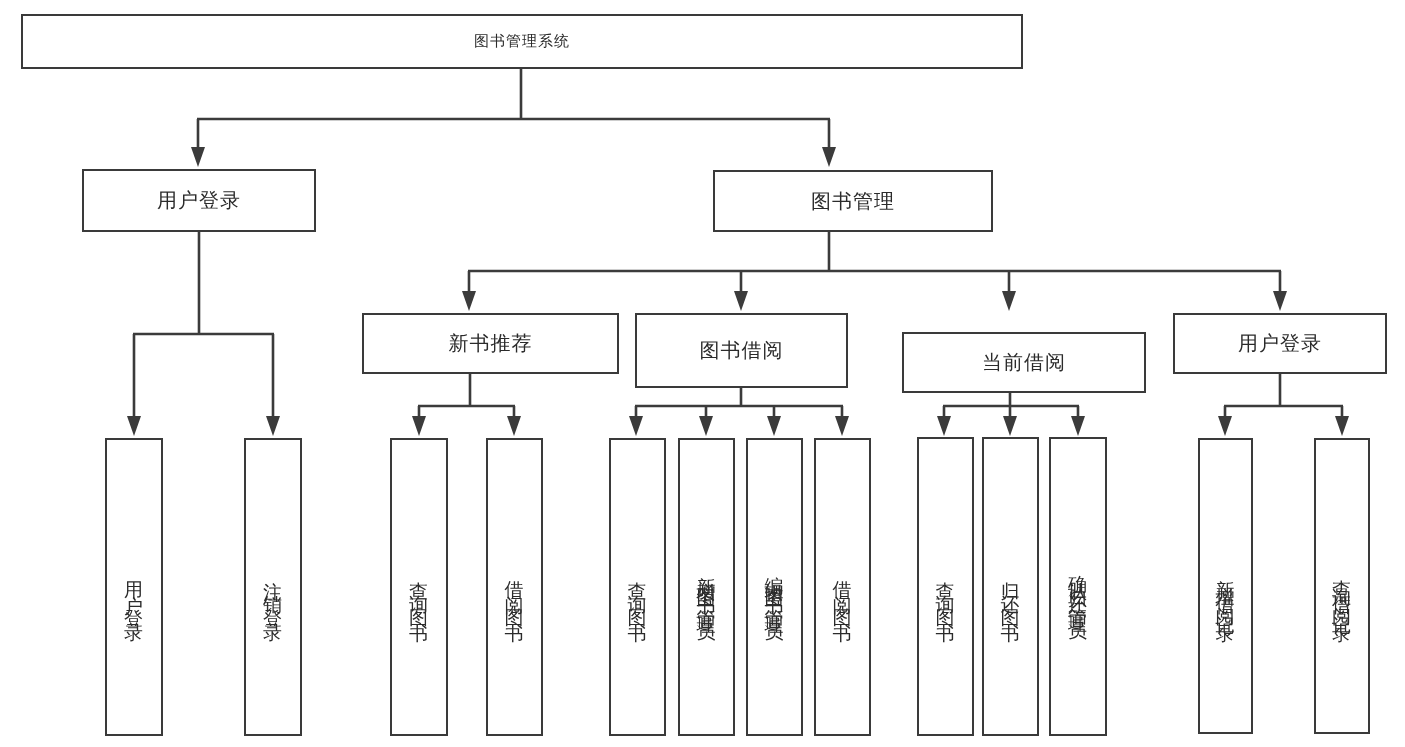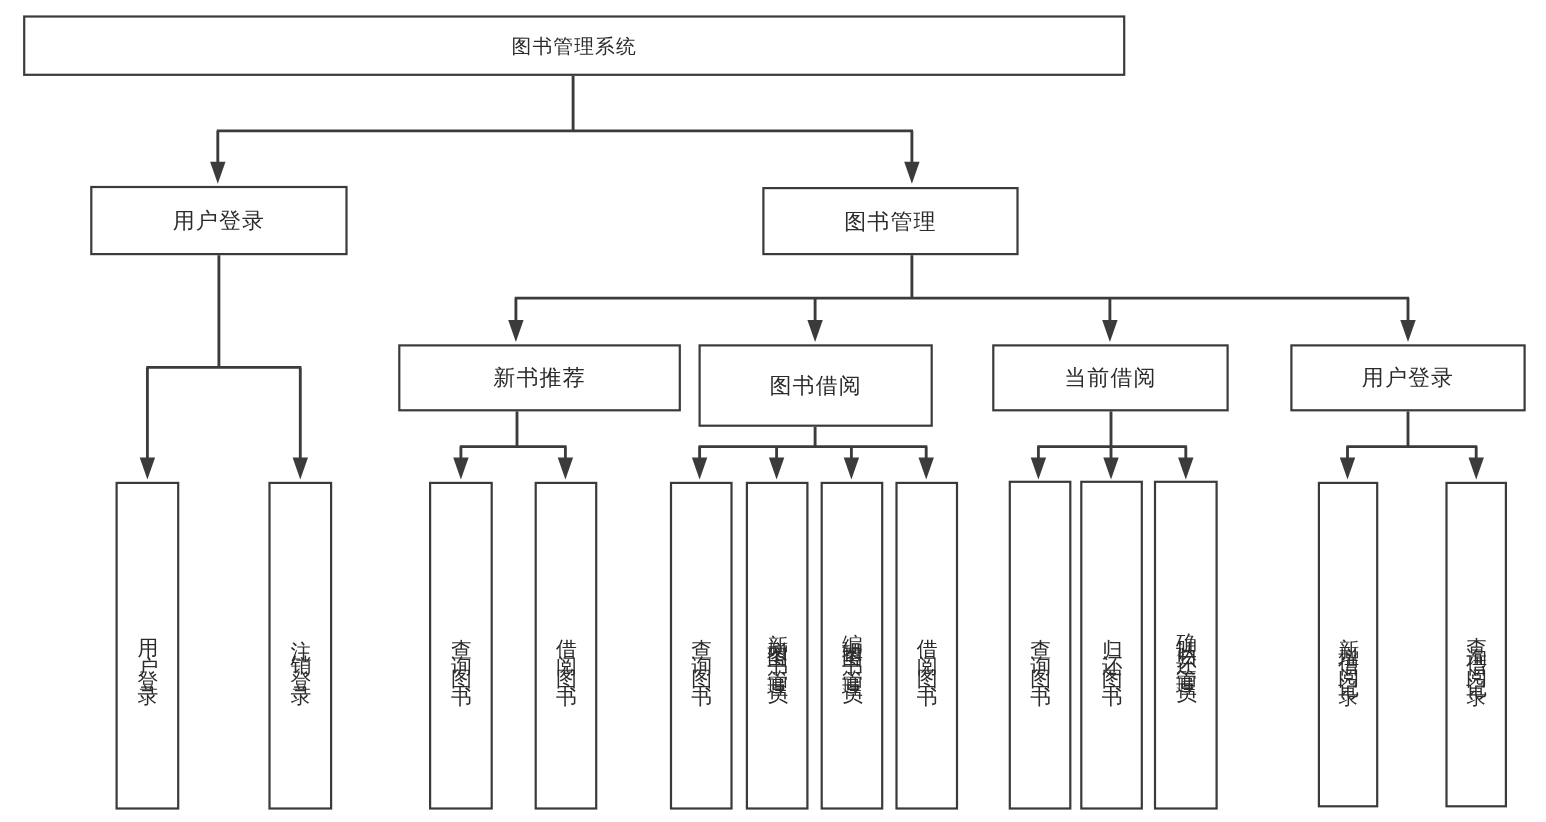--- a/index.html
+++ b/index.html
@@ -46,21 +46,21 @@
     display: flex;
     align-items: center;
     justify-content: center;
     color: var(--text);
   }
   .h-box .label {
     font-size: 20px;
     letter-spacing: 1px;
     white-space: nowrap;
   }
-  .root-box .label { font-size: 18px; letter-spacing: 1px; }
+  .root-box .label { font-size: 15px; letter-spacing: 1px; }
 
   .v-box { padding: 4px 0; }
   .v-label {
     writing-mode: vertical-rl;
     text-orientation: mixed;
     font-size: 19px;
     line-height: 1;
     color: var(--text);
   }
   .v-label.loose  { letter-spacing: 14px; margin-top: 14px; }
@@ -119,31 +119,31 @@
     <polygon points="1335,416 1349,416 1342,436"></polygon>
   </svg>
 
   <div class="node h-box root-box" style="left:21px;top:14px;width:1002px;height:55px">
     <span class="label">图书管理系统</span>
   </div>
 
   <div class="node h-box" style="left:82px;top:169px;width:234px;height:63px">
     <span class="label">用户登录</span>
   </div>
-  <div class="node h-box" style="left:693px;top:170px;width:233px;height:62px">
+  <div class="node h-box" style="left:713px;top:170px;width:280px;height:62px">
     <span class="label">图书管理</span>
   </div>
 
   <div class="node h-box" style="left:362px;top:313px;width:257px;height:61px">
     <span class="label">新书推荐</span>
   </div>
   <div class="node h-box" style="left:635px;top:313px;width:213px;height:75px">
     <span class="label">图书借阅</span>
   </div>
-  <div class="node h-box" style="left:902px;top:313px;width:215px;height:61px">
+  <div class="node h-box" style="left:902px;top:332px;width:244px;height:61px">
     <span class="label">当前借阅</span>
   </div>
   <div class="node h-box" style="left:1173px;top:313px;width:214px;height:61px">
     <span class="label">用户登录</span>
   </div>
 
   <div class="node v-box" style="left:105px;top:438px;width:58px;height:298px">
     <span class="v-label loose">用户登录</span>
   </div>
   <div class="node v-box" style="left:244px;top:438px;width:58px;height:298px">

